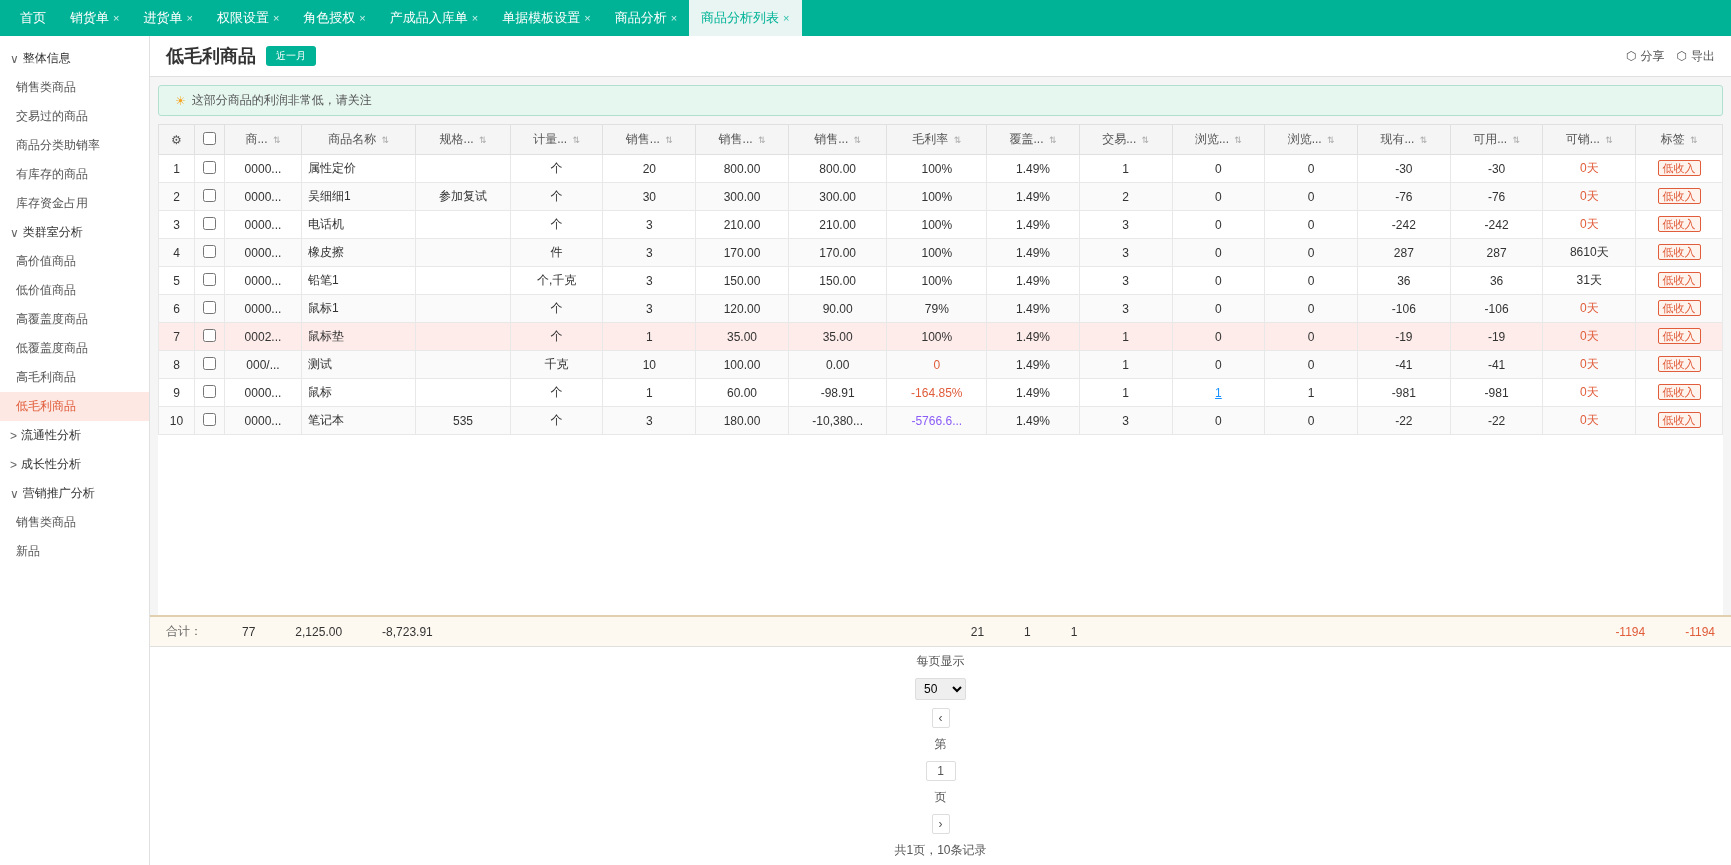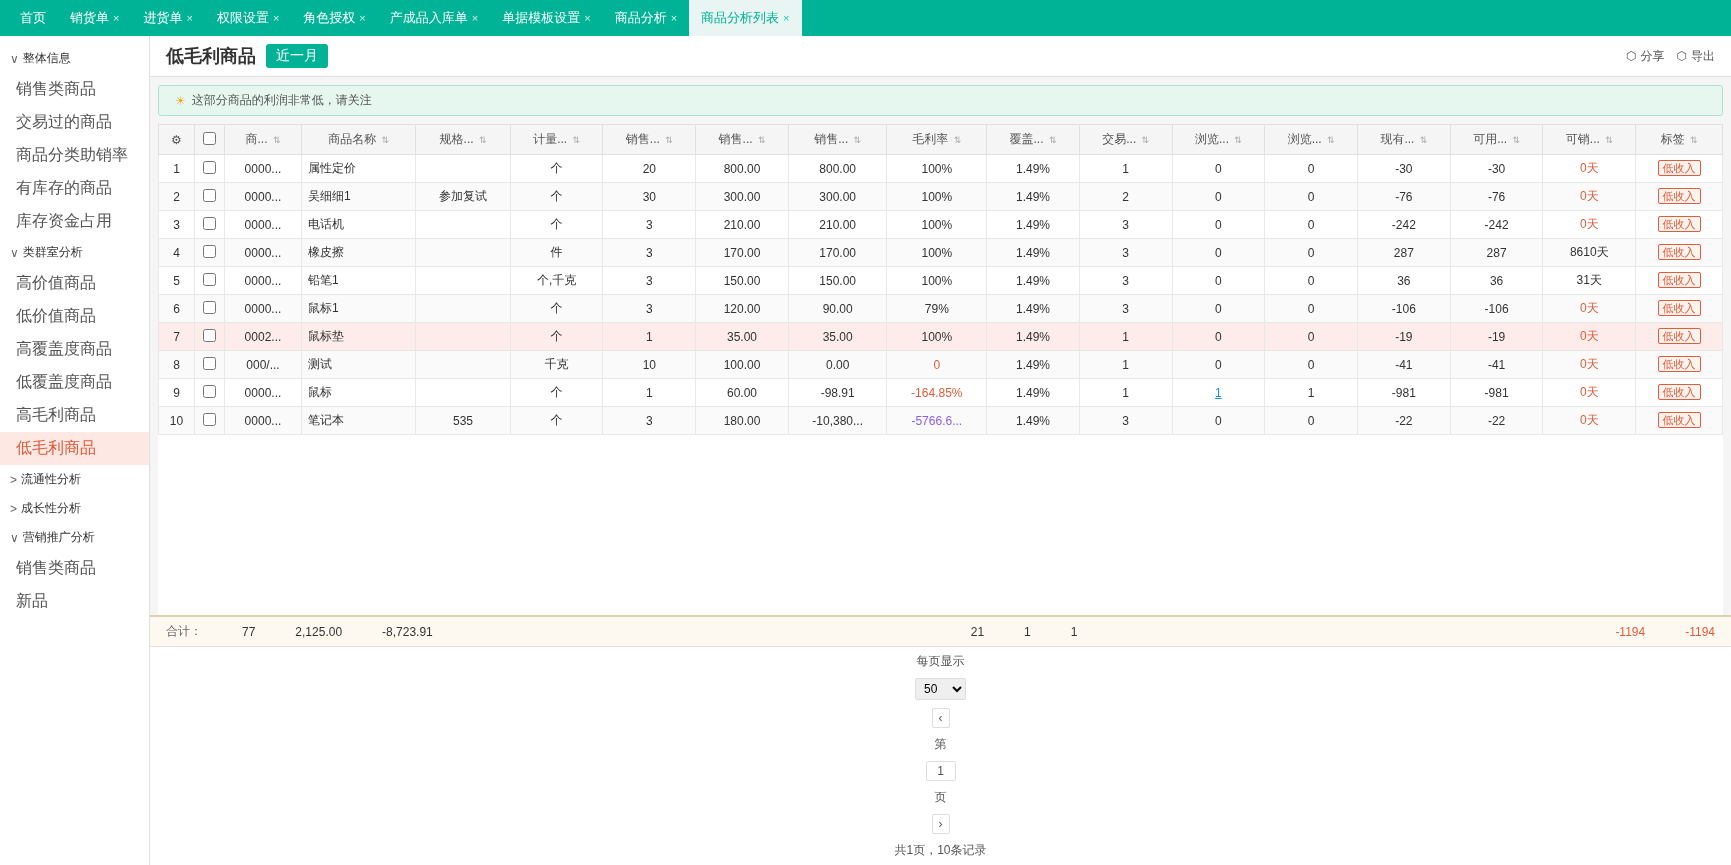--- a/index.html
+++ b/index.html
@@ -45,21 +45,21 @@
       display: flex;
       align-items: center;
       padding: 6px 10px;
       font-size: 12px;
       color: #333;
       cursor: pointer;
     }
     .sidebar-group-title .arrow { margin-right: 4px; color: #666; }
     .sidebar-item {
       padding: 6px 16px;
-      font-size: 16px;
+      font-size: 12px;
       color: #555;
       cursor: pointer;
       white-space: nowrap;
     }
     .sidebar-item.active { background: #fde8e3; color: #e05c3a; }
 
     
     .content {
       flex: 1;
       display: flex;
@@ -81,21 +81,21 @@
       font-size: 18px;
       font-weight: bold;
       color: #333;
     }
     .time-filter-btn {
       background: #00b397;
       color: #fff;
       border: none;
       border-radius: 3px;
       padding: 3px 10px;
-      font-size: 14px;
+      font-size: 10px;
       cursor: pointer;
     }
     .search-box {
       display: flex;
       align-items: center;
       border: 1px solid #ddd;
       border-radius: 3px;
       padding: 3px 8px;
       background: #fff;
       flex: 1;

